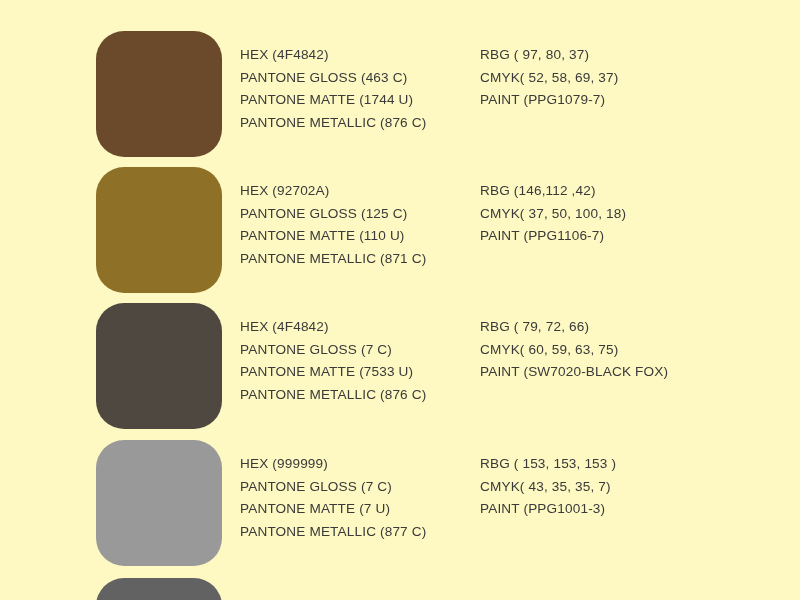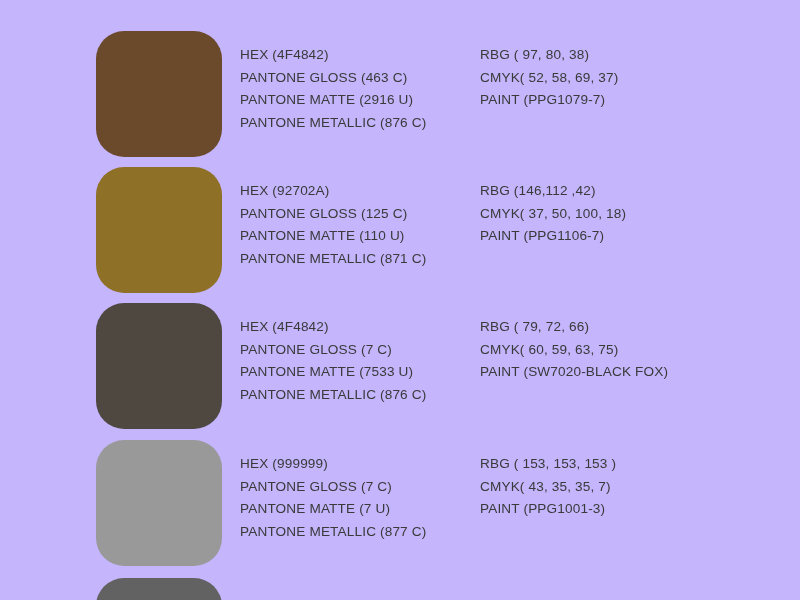--- a/index.html
+++ b/index.html
@@ -47,31 +47,31 @@
     font-size: 13.6px;
     line-height: 22.6px;
     color: #3a3a3a;
     white-space: pre;
     letter-spacing: 0.15px;
   }
 </style>
 </head>
 <body>
 
-<div id="sheet" style="width: 800px; height: 600px; background: #c4b5fd;">
+<div id="sheet" style="width: 800px; height: 600px; background: #fef9c3;">
     <div class="swatch-row" style="top: 31px;">
       <div class="swatch-chip" style="background: rgb(107, 74, 43);"></div>
       <div class="spec-col left">
         <div class="spec-line">HEX (4F4842)</div>
         <div class="spec-line">PANTONE GLOSS (463 C)</div>
-        <div class="spec-line">PANTONE MATTE (2916 U)</div>
+        <div class="spec-line">PANTONE MATTE (1744 U)</div>
         <div class="spec-line">PANTONE METALLIC (876 C)</div>
       </div>
       <div class="spec-col right">
-        <div class="spec-line">RBG ( 97, 80, 38)</div>
+        <div class="spec-line">RBG ( 97, 80, 37)</div>
         <div class="spec-line">CMYK( 52, 58, 69, 37)</div>
         <div class="spec-line">PAINT (PPG1079-7)</div>
       </div>
     </div>
     <div class="swatch-row" style="top: 167px; padding-left: 34px;">
       <div class="swatch-chip" style="background: rgb(142, 112, 38);"></div>
       <div class="spec-col left">
         <div class="spec-line">HEX (92702A)</div>
         <div class="spec-line">PANTONE GLOSS (125 C)</div>
         <div class="spec-line">PANTONE MATTE (110 U)</div>

